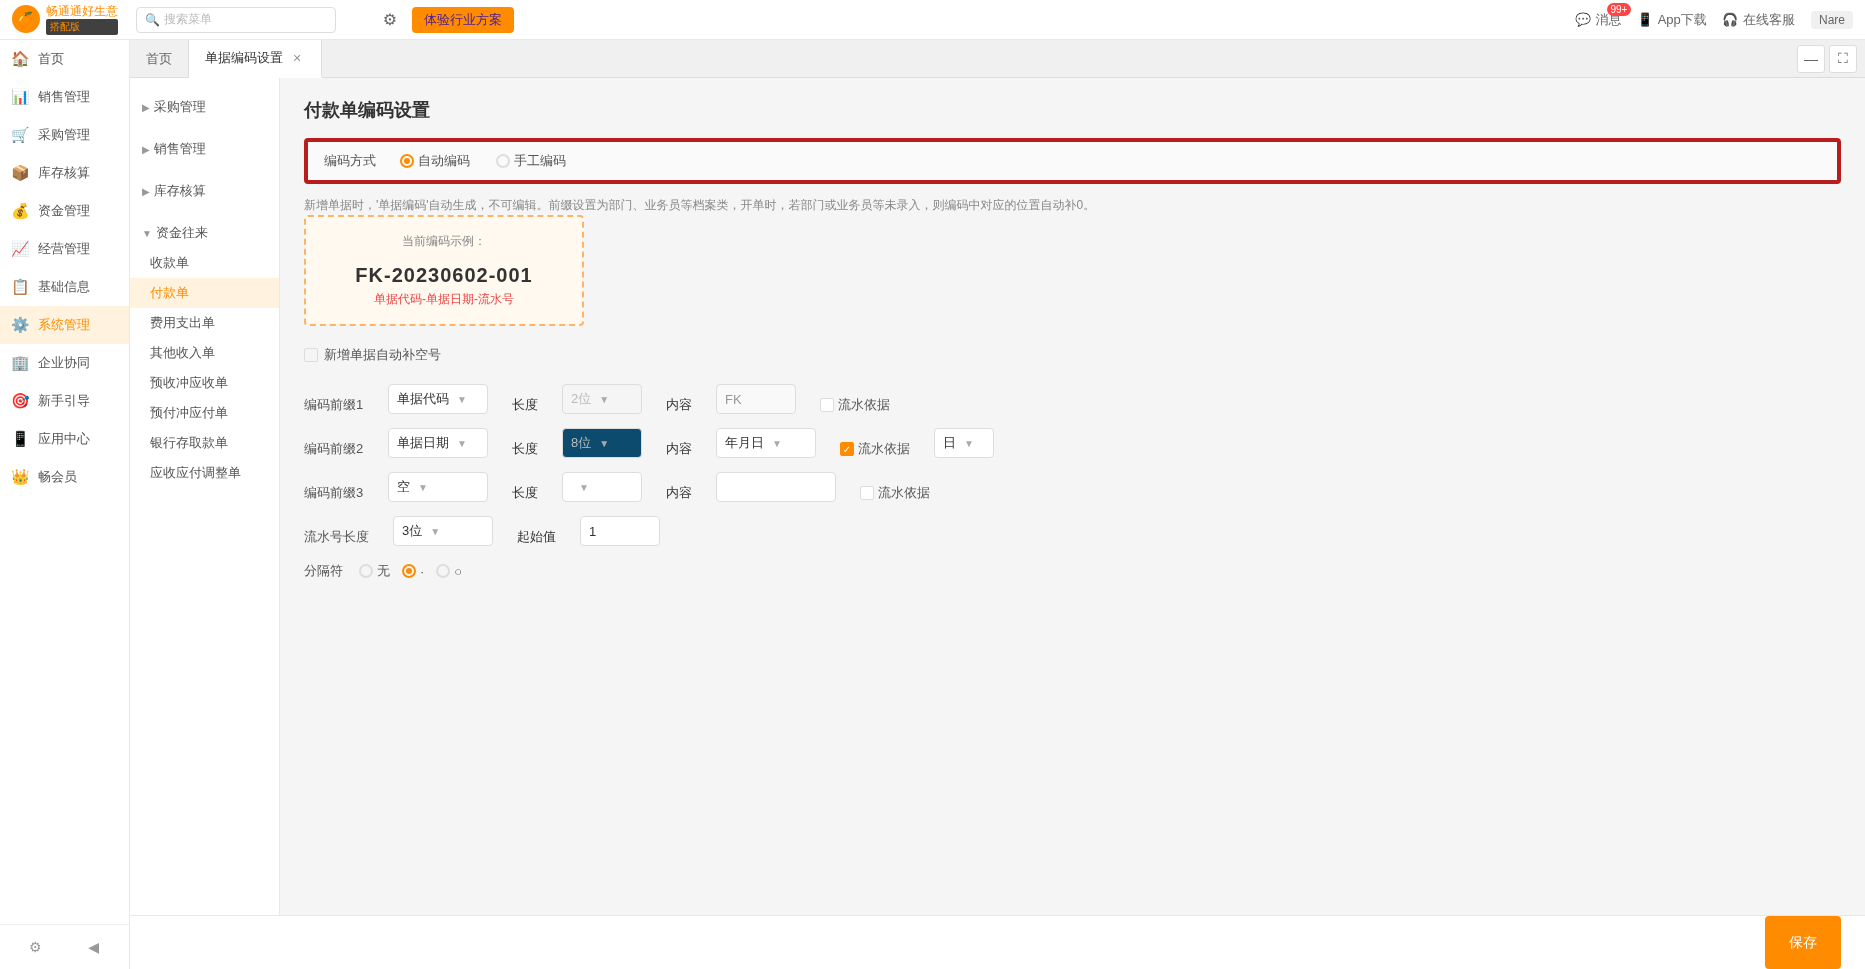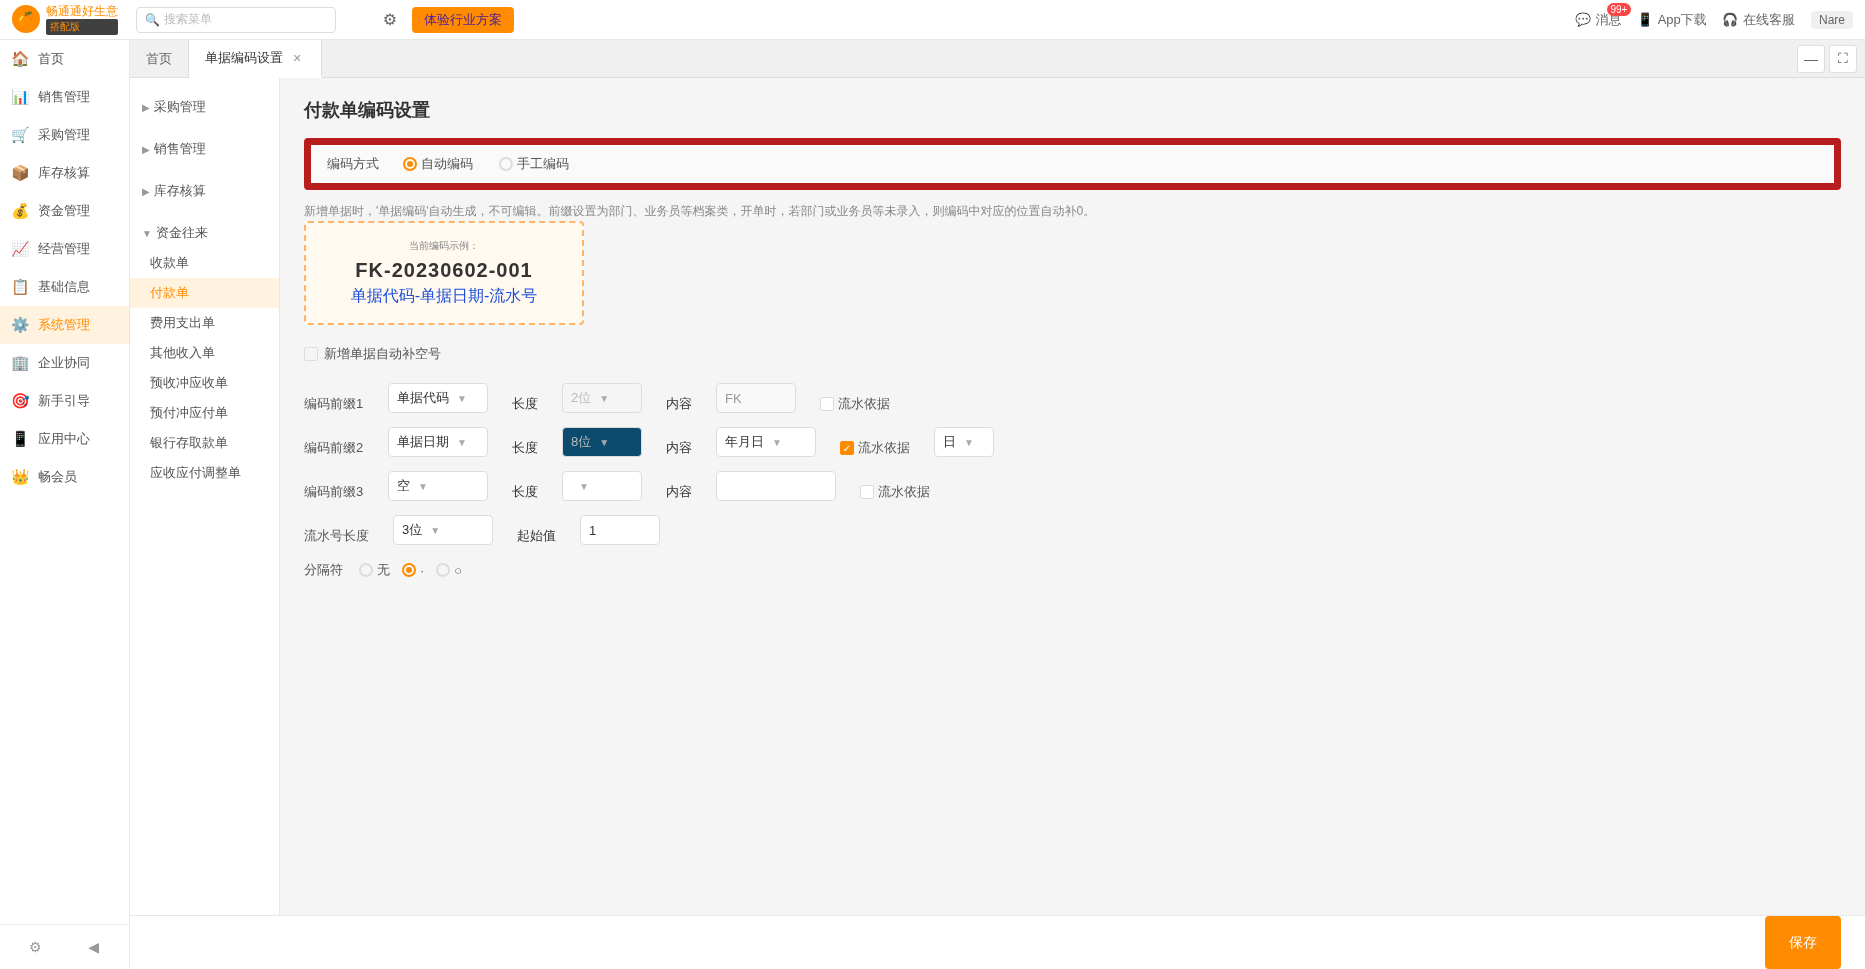--- a/index.html
+++ b/index.html
@@ -49,35 +49,35 @@
     .sub-nav-group-header { padding: 6px 12px; font-size: 13px; color: #555; cursor: pointer; display: flex; align-items: center; gap: 4px; }
     .sub-nav-item { padding: 6px 20px; font-size: 13px; color: #555; cursor: pointer; }
     .sub-nav-item.active { color: #ff8c00; background: #fff3e0; font-weight: 500; }
     .chevron { font-size: 10px; color: #999; }
 
     
     .middle-layout { display: flex; flex: 1; overflow: hidden; }
 
     
     .form-area { flex: 1; padding: 20px 24px; overflow-y: auto; background: #f5f5f5; }
-    .encoding-method { display: flex; align-items: center; gap: 16px; padding: 10px 16px; background: #fafafa; border-radius: 4px; border: 7px solid #b91c1c; margin-bottom: 12px; }
+    .encoding-method { display: flex; align-items: center; gap: 16px; padding: 10px 16px; background: #fafafa; border-radius: 4px; border: 4px solid #b91c1c; margin-bottom: 12px; }
     .encoding-label { font-size: 13px; color: #555; margin-right: 8px; }
     .radio-group { display: flex; align-items: flex-start; gap: 26px; }
     .radio-item { display: flex; align-items: center; gap: 4px; cursor: pointer; font-size: 13px; color: #555; }
     .radio-dot { width: 14px; height: 14px; border-radius: 50%; border: 2px solid #ddd; display: flex; align-items: center; justify-content: center; }
     .radio-dot.checked { border-color: #ff8c00; }
     .radio-dot.checked::after { content: ''; width: 6px; height: 6px; border-radius: 50%; background: #ff8c00; }
 
     .info-text { font-size: 12px; color: #888; margin-bottom: 0; line-height: 1.6; }
 
     
     .preview-box { border: 2px dashed #ffb366; background: #fff9f0; border-radius: 4px; padding: 16px 20px; display: inline-flex; flex-direction: column; align-items: center; margin-bottom: 20px; min-width: 280px; }
-    .preview-label { font-size: 10px; color: #888; margin-bottom: 6px; }
+    .preview-label { font-size: 12px; color: #888; margin-bottom: 14px; }
     .preview-code { font-size: 20px; font-weight: bold; color: #333; letter-spacing: 1px; }
-    .preview-desc { font-size: 16px; color: #1d4ed8; margin-top: 4px; }
+    .preview-desc { font-size: 12px; color: #ef4444; margin-top: 4px; }
 
     
     .checkbox-row { display: flex; align-items: center; gap: 6px; margin-bottom: 20px; font-size: 13px; color: #555; }
     .checkbox-box { width: 14px; height: 14px; border: 1px solid #ddd; border-radius: 2px; cursor: pointer; display: flex; align-items: center; justify-content: center; }
 
     
     .form-rows { display: flex; flex-direction: column; gap: 14px; }
     .form-row { display: flex; align-items: flex-end; gap: 24px; }
     .form-row-label { font-size: 13px; color: #555; white-space: nowrap; min-width: 60px; }
     .form-select { height: 30px; border: 1px solid #ddd; border-radius: 4px; padding: 0 8px; font-size: 13px; color: #333; background: #fff; display: flex; align-items: center; gap: 4px; cursor: pointer; min-width: 100px; }

